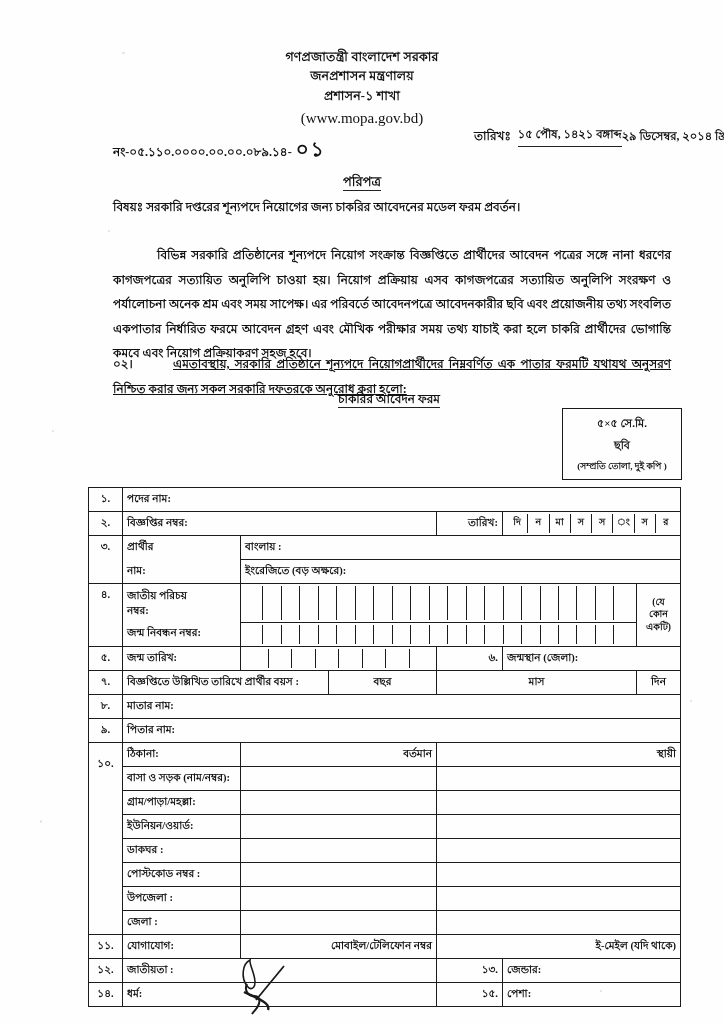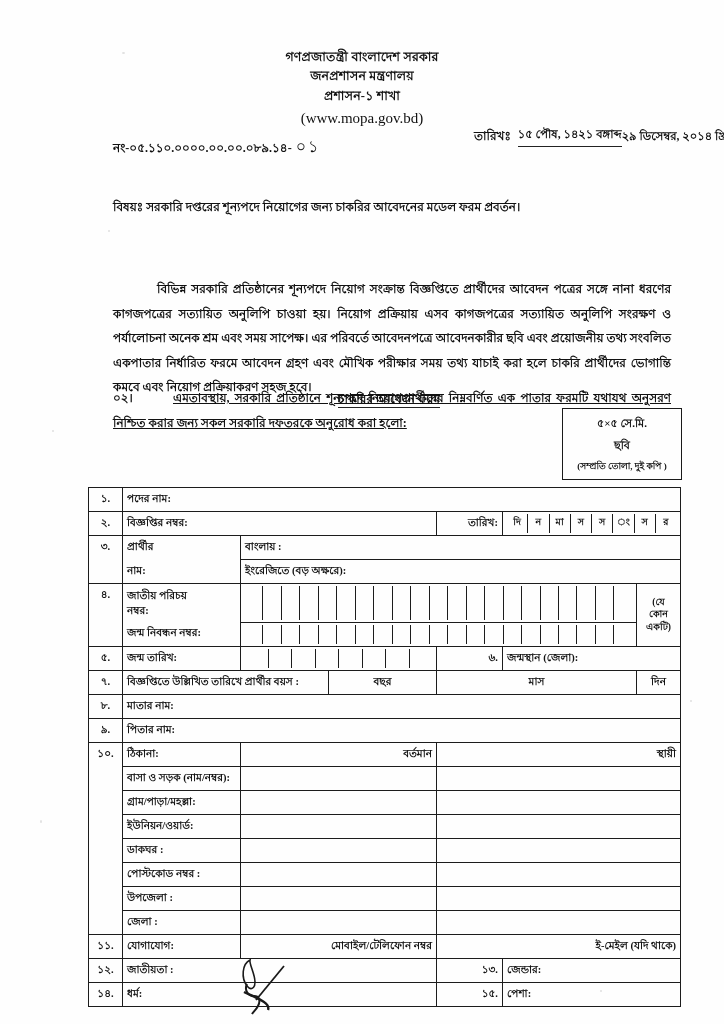--- a/index.html
+++ b/index.html
@@ -54,22 +54,22 @@
   .memo-no {
     position: absolute;
     left: 113px;
     top: 134px;
     font-size: 12px;
     font-weight: 700;
     white-space: nowrap;
   }
   .memo-hand {
     font-family: "DejaVu Serif", serif;
-    font-size: 16px;
-    font-weight: 400;
+    font-size: 20px;
+    font-weight: 700;
     margin-left: 4px;
     letter-spacing: 2px;
   }
   .date-block {
     position: absolute;
     left: 462px;
     top: 126px;
     display: flex;
     align-items: center;
     gap: 7px;
@@ -122,21 +122,20 @@
   }
 
   .para {
     position: absolute;
     left: 113px;
     width: 558px;
     font-size: 12px;
     font-weight: 700;
     line-height: 2.05;
     text-align: justify;
-    margin-top: 34px;
   }
   #para1 { top: 243px; text-indent: 44px; }
   #para2 { top: 352px; text-decoration: underline; }
   #para2 .num { display: inline-block; width: 60px; }
   #para2 .body { display: inline; }
 
   .form-title {
     position: absolute;
     top: 390px;
     left: 338px;
@@ -265,20 +264,23 @@
   </div>
 
   <div class="date-block">
     <div class="date-label">তারিখঃ</div>
     <div class="date-lines">
       <div class="d1">১৫ পৌষ, ১৪২১ বঙ্গাব্দ</div>
       <div class="d2">২৯ ডিসেম্বর, ২০১৪ খ্রিস্টাব্দ</div>
     </div>
   </div>
 
+  <div class="circ-title">
+    <span>পরিপত্র</span>
+  </div>
 
   <div class="subject">বিষয়ঃ সরকারি দপ্তরের শূন্যপদে নিয়োগের জন্য চাকরির আবেদনের মডেল ফরম প্রবর্তন।</div>
 
   <div class="para" id="para1">বিভিন্ন সরকারি প্রতিষ্ঠানের শূন্যপদে নিয়োগ সংক্রান্ত বিজ্ঞপ্তিতে প্রার্থীদের আবেদন পত্রের সঙ্গে নানা ধরণের কাগজপত্রের সত্যায়িত অনুলিপি চাওয়া হয়। নিয়োগ প্রক্রিয়ায় এসব কাগজপত্রের সত্যায়িত অনুলিপি সংরক্ষণ ও পর্যালোচনা অনেক শ্রম এবং সময় সাপেক্ষ। এর পরিবর্তে আবেদনপত্রে আবেদনকারীর ছবি এবং প্রয়োজনীয় তথ্য সংবলিত একপাতার নির্ধারিত ফরমে আবেদন গ্রহণ এবং মৌখিক পরীক্ষার সময় তথ্য যাচাই করা হলে চাকরি প্রার্থীদের ভোগান্তি কমবে এবং নিয়োগ প্রক্রিয়াকরণ সহজ হবে।</div>
 
   <div class="para" id="para2">
     <span class="num">০২।</span><span class="body">এমতাবস্থায়, সরকারি প্রতিষ্ঠানে শূন্যপদে নিয়োগপ্রার্থীদের নিম্নবর্ণিত এক পাতার ফরমটি যথাযথ অনুসরণ নিশ্চিত করার জন্য সকল সরকারি দফতরকে অনুরোধ করা হলো:</span>
   </div>
 
   <div class="form-title">
@@ -437,21 +439,21 @@
       <td class="sn">৮.</td>
       <td colspan="6">মাতার নাম:</td>
     </tr>
 
     <tr>
       <td class="sn">৯.</td>
       <td colspan="6">পিতার নাম:</td>
     </tr>
 
     <tr>
-      <td class="sn nb-b" rowspan="8" style="vertical-align:top;padding-top:3px">১০.</td>
+      <td class="sn nb-b" rowspan="8" style="vertical-align:top;padding-top:13px">১০.</td>
       <td>ঠিকানা:</td>
       <td colspan="2" class="ctr">বর্তমান</td>
       <td colspan="3" class="ctr">স্থায়ী</td>
     </tr>
     <tr>
       <td>বাসা ও সড়ক (নাম/নম্বর):</td>
       <td colspan="2"></td>
       <td colspan="3"></td>
     </tr>
     <tr>

